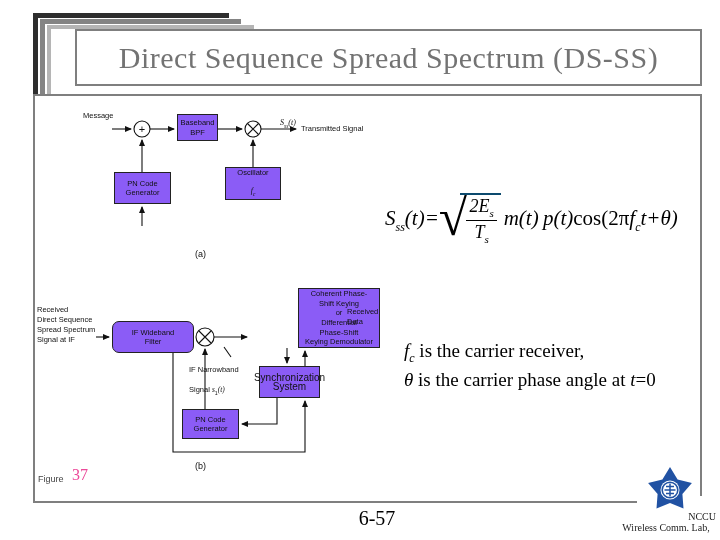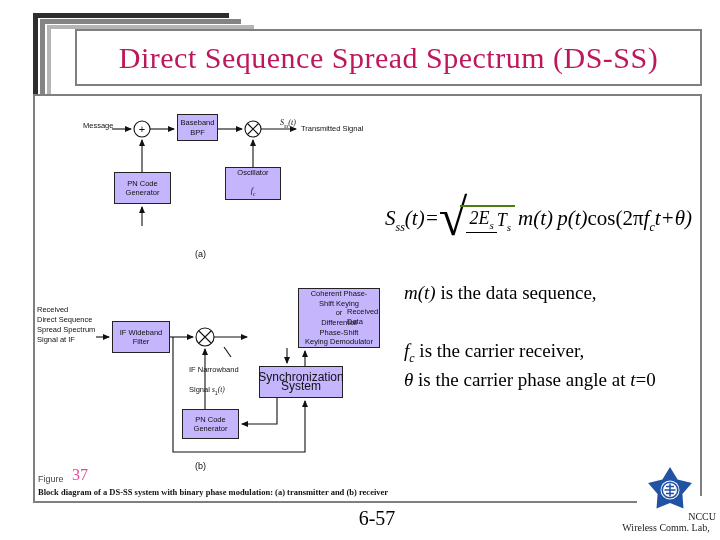--- a/index.html
+++ b/index.html
@@ -11,71 +11,71 @@
   #deco-black-h{left:33px;top:13px;width:196px;height:5px;background:#2e2e2e;}
   #deco-black-v{left:33px;top:13px;width:5px;height:124px;background:#2e2e2e;}
   #deco-gray-h{left:40px;top:19px;width:201px;height:5px;background:#848484;}
   #deco-gray-v{left:40px;top:19px;width:5px;height:141px;background:#848484;}
   #deco-lgray-h{left:47px;top:25px;width:207px;height:4px;background:#b5b5b5;}
   #deco-lgray-v{left:47px;top:25px;width:4px;height:150px;background:#b5b5b5;}
 
   
   #title-box{position:absolute;left:75px;top:29px;width:623px;height:53px;
              border:2px solid #7f7f7f;background:#fff;display:flex;align-items:center;justify-content:center;}
-  #title-text{font-family:"Liberation Serif",serif;font-size:30px;color:#be185d;letter-spacing:0.5px;}
+  #title-text{font-family:"Liberation Serif",serif;font-size:30px;color:#737373;letter-spacing:0.5px;}
   #main-box{position:absolute;left:33px;top:94px;width:665px;height:405px;
             border:2px solid #7f7f7f;background:#fff;}
 
   
   #diagram-svg{position:absolute;left:0;top:0;width:720px;height:540px;pointer-events:none;}
-  .dbox{position:absolute;border:1px solid #222;background:#c4b5fd;box-sizing:border-box;
+  .dbox{position:absolute;border:1px solid #222;background:#8b5cf6;box-sizing:border-box;
         display:flex;align-items:center;justify-content:center;text-align:center;
         font-size:7.5px;line-height:9.4px;white-space:pre-line;color:#111;}
   .dlabel{position:absolute;font-size:7.5px;line-height:10px;color:#111;white-space:pre-line;}
   .serifit{font-family:"Liberation Serif",serif;font-style:italic;}
   .tag{position:absolute;font-size:9px;color:#111;}
   sub{font-size:70%;}
 
   
   #bpf-box{left:177px;top:114px;width:41px;height:27px;}
   #pn-a-box{left:114px;top:172px;width:57px;height:32px;}
   #chip-box{left:114px;top:226px;width:57px;height:31px;}
   #osc-box{left:225px;top:167px;width:56px;height:33px;}
-  #msg-label{left:83px;top:121px;}
+  #msg-label{left:83px;top:111px;}
   #sss-label{left:280px;top:108px;font-size:8px;}
   #tx-label{left:301px;top:124px;}
   #a-tag{left:195px;top:249px;}
 
   
   #rcv-label{left:37px;top:305px;}
-  #ifw-box{left:112px;top:321px;width:58px;height:32px;}
+  #ifw-box{left:112px;top:321px;width:82px;height:32px;border-radius:7px;}
   #demod-box{left:250px;top:288px;width:82px;height:60px;line-height:9.6px;margin-left:48px;}
-  #sync-box{left:259px;top:366px;width:84px;height:32px;font-size:12px;}
+  #sync-box{left:259px;top:366px;width:61px;height:32px;font-size:10px;}
   #pn-b-box{left:182px;top:409px;width:57px;height:30px;}
   #nb-label{left:189px;top:355px;}
   #rxd-label{left:347px;top:307px;}
   #b-tag{left:195px;top:461px;}
 
   
   #fig-label{position:absolute;left:38px;top:474px;font-size:9px;color:#444;}
   #fig-num{position:absolute;left:72px;top:466px;font-family:"Liberation Serif",serif;font-size:16px;color:#ec4899;}
   #fig-caption{position:absolute;left:38px;top:487px;font-family:"Liberation Serif",serif;
                font-weight:bold;font-size:8.5px;color:#111;}
 
   
   #formula{position:absolute;left:385px;top:190px;width:316px;height:60px;
            font-family:"Liberation Serif",serif;font-size:21px;color:#000;white-space:nowrap;
            display:flex;align-items:center;}
   #formula .row{display:inline-block;}
   .it{font-style:italic;}
   .up{font-style:normal;}
   .fsub{font-size:12px;font-style:italic;}
   .rad{font-style:normal;font-size:52px;vertical-align:middle;position:relative;top:-3px;margin-right:-7px;}
-  .frac{display:inline-flex;flex-direction:row;align-items:center;vertical-align:middle;
-        border-top:2px solid #4d7c0f;font-size:18px;padding:1px 4px 0 6px;margin-right:3px;position:relative;top:-1px;}
+  .frac{display:inline-flex;flex-direction:column;align-items:center;vertical-align:middle;
+        border-top:2px solid #0c4a6e;font-size:18px;padding:1px 4px 0 6px;margin-right:3px;position:relative;top:-1px;}
   .frac .num{border-bottom:1.3px solid #000;padding:0 3px 1px;}
   .frac .den{padding-top:1px;}
   .frac .fsub{font-size:11px;}
   .defline{position:absolute;left:385px;font-family:"Liberation Serif",serif;font-size:19px;color:#000;
            white-space:pre-wrap;}
   .dsub{font-size:12px;font-style:italic;}
 
   
   #page-number{position:absolute;left:37px;top:507px;width:680px;text-align:center;
                font-family:"Liberation Serif",serif;font-size:20px;color:#000;}
@@ -180,34 +180,30 @@
   <div class="dlabel" id="nb-label">
     <span>IF Narrowband</span><br>
     <span>Signal </span><span class="serifit">s</span><sub>1</sub><span class="serifit">(t)</span>
   </div>
   <div class="dlabel" id="rxd-label">Received
 Data</div>
   <div class="tag" id="b-tag">(b)</div>
 
   <div id="fig-label">Figure</div>
   <div id="fig-num">37</div>
-  <div id="fig-caption">Block diagram of a DS-SS system with binary phase modulation: (a) transmitter and (b) receiver</div>
 
   <div id="formula">
     <span class="row">
       <span class="it">S</span><sub class="fsub">ss</sub><span class="it">(t)=</span><span class="rad">√</span><span class="frac">
           <span class="num"><span class="it">2E</span><sub class="fsub">s</sub></span>
           <span class="den"><span class="it">T</span><sub class="fsub">s</sub></span>
         </span><span class="it">m(t)</span> <span class="it">p(t)</span><span class="up">cos(2π</span><span class="it">f</span><sub class="fsub">c</sub><span class="it">t+θ)</span>
     </span>
   </div>
 
-  <div class="defline" style="top:260px">
-    <span class="it">m(t)</span><span> is the data sequence,</span>
-  </div>
   <div class="defline" style="top:318px">
     <span class="it">f</span><sub class="dsub">c</sub><span> is the carrier receiver,</span>
   </div>
   <div class="defline" style="top:347px">
     <span class="it">θ</span><span> is the carrier phase angle at </span><span class="it">t</span><span>=0</span>
   </div>
 
   <div id="page-number">6-57</div>
   <div id="logo-bg"></div>
   <svg id="logo-star" width="50" height="48" viewBox="0 0 50 48">

